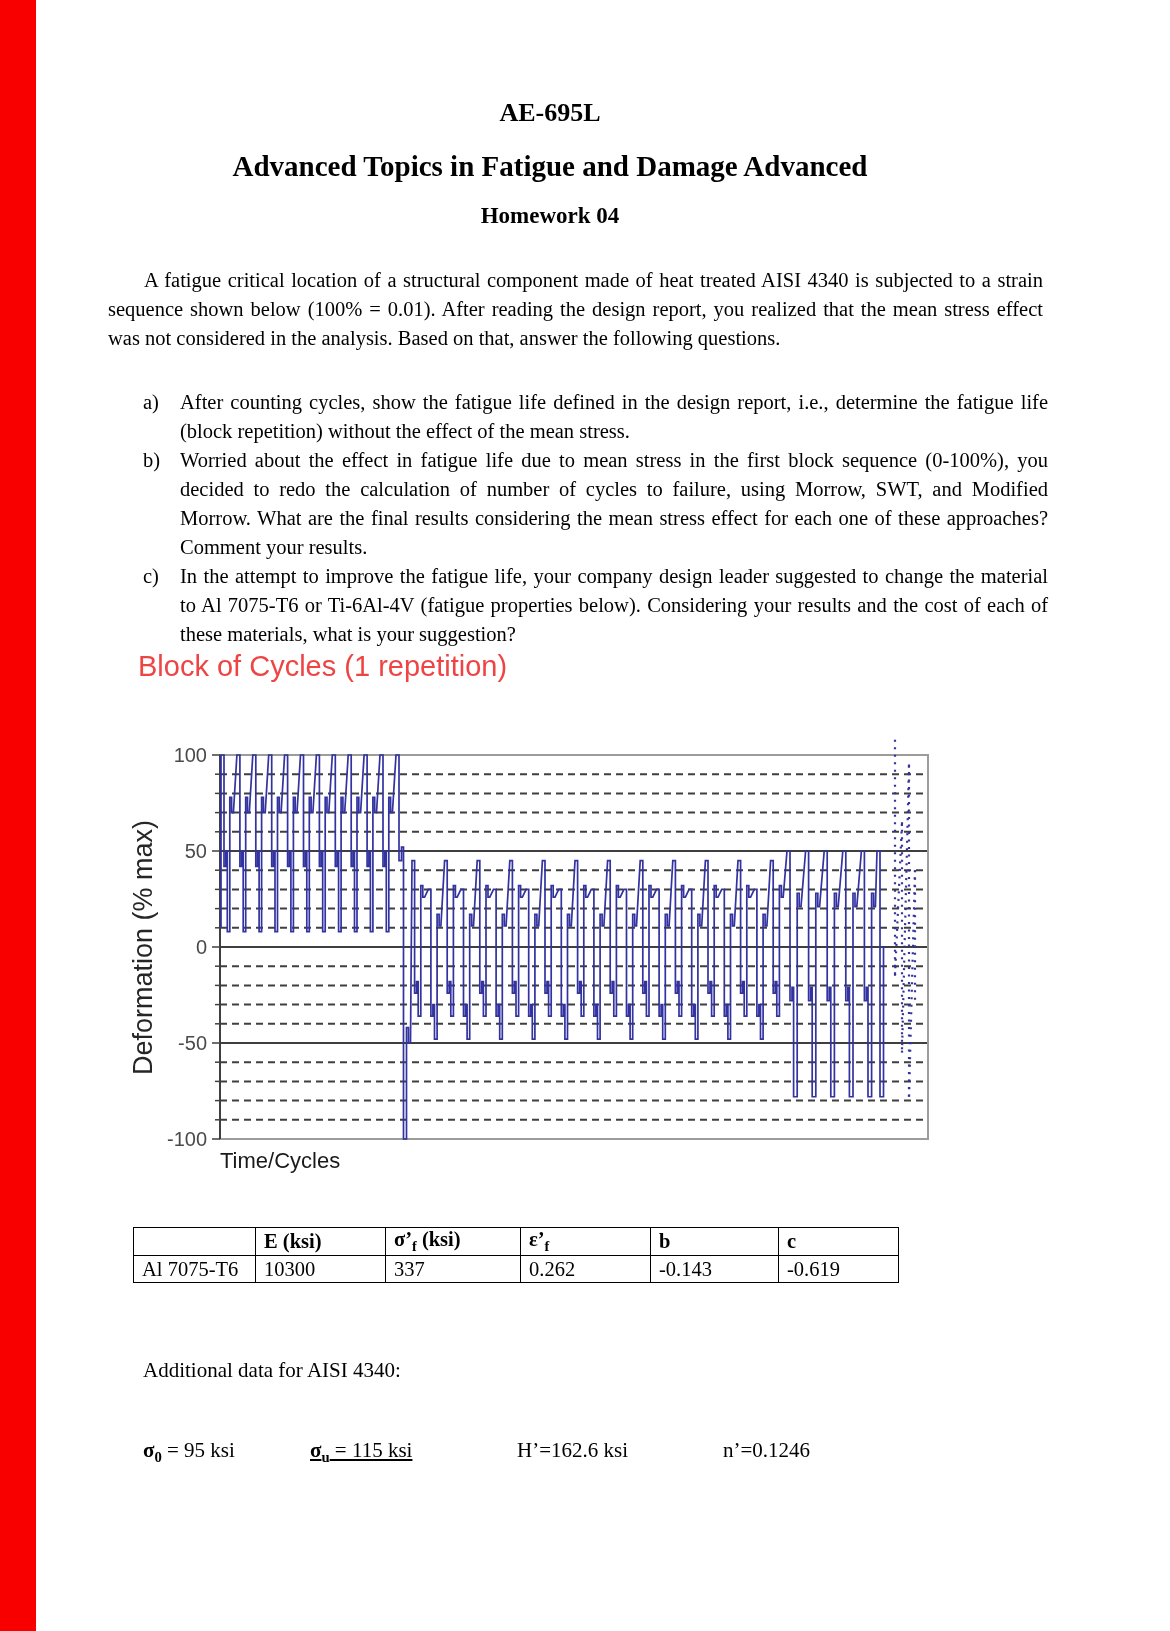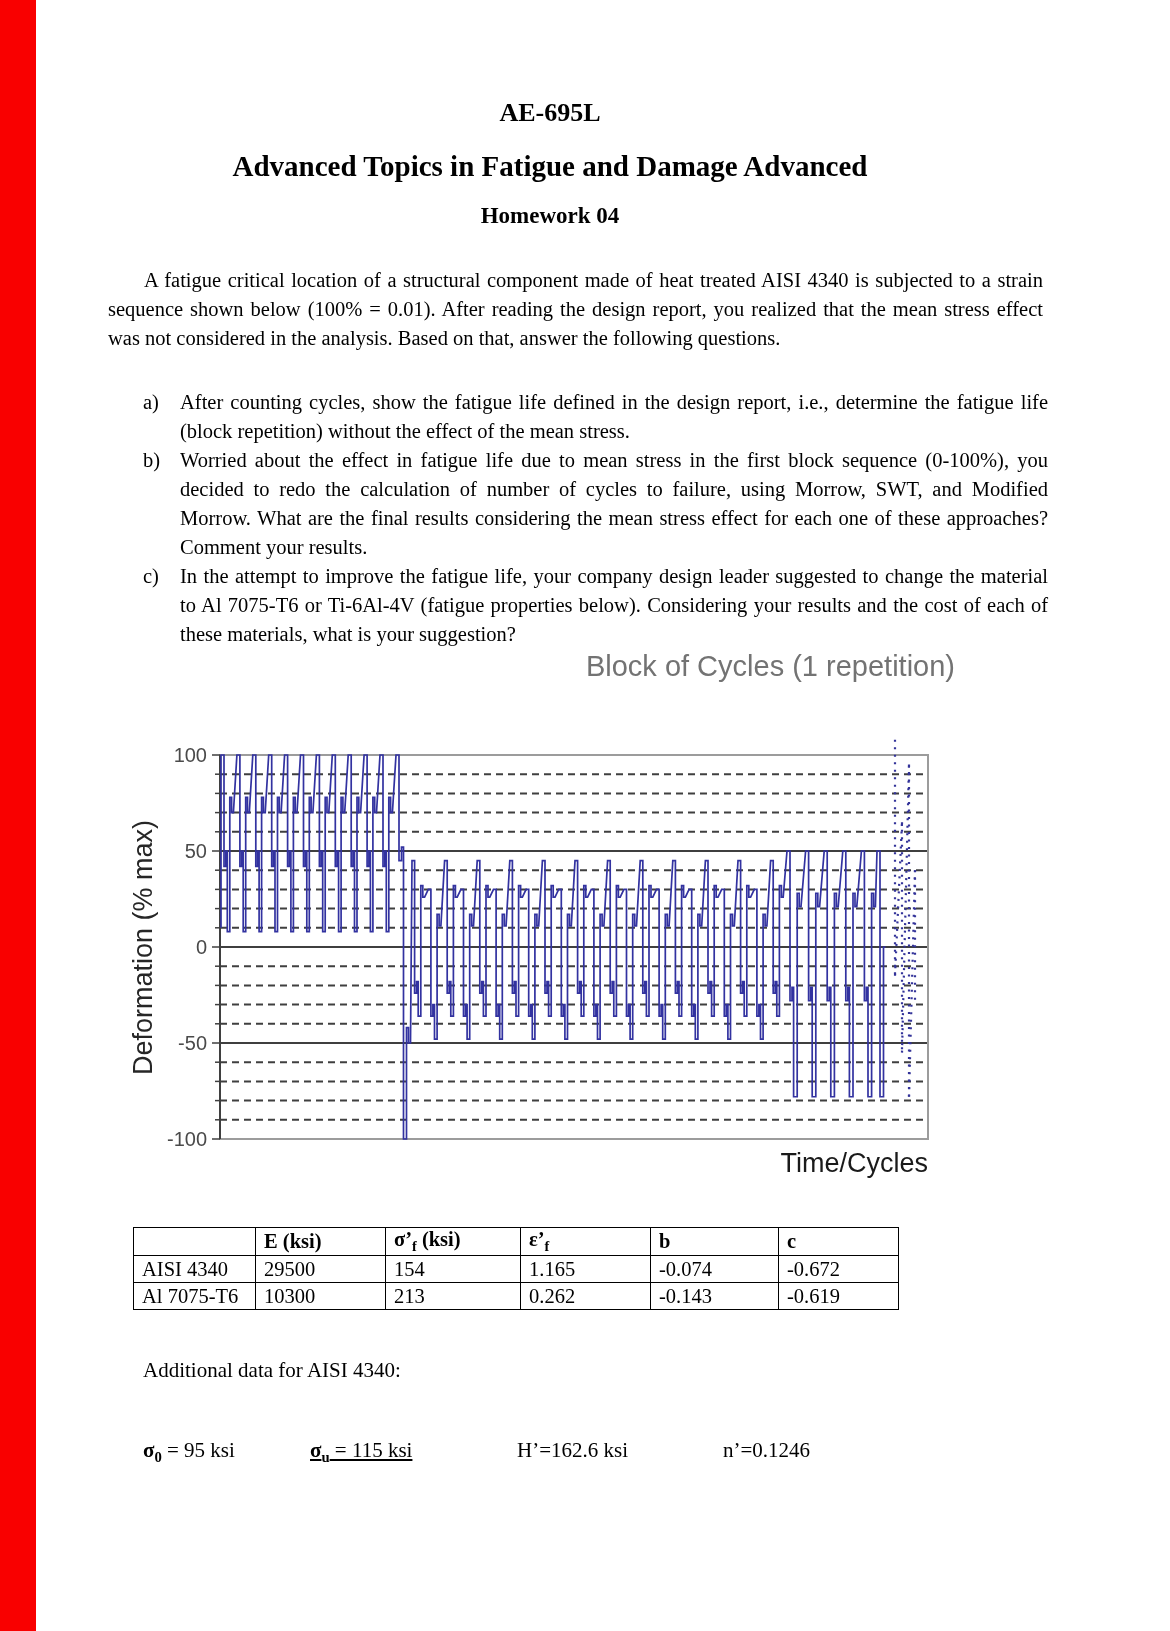--- a/index.html
+++ b/index.html
@@ -10,28 +10,28 @@
   .course{top:98px;font-size:26px;font-weight:bold;}
   .doctitle{top:150px;font-size:29px;font-weight:bold;}
   .hw{top:203px;font-size:23px;font-weight:bold;}
   .due{top:231px;font-size:19px;font-weight:bold;}
   .intro{position:absolute;left:108px;top:266px;width:935px;font-size:20.5px;line-height:29px;
          text-align:justify;text-indent:36px;}
   .qlist{position:absolute;left:143px;top:388px;width:905px;}
   .qitem{display:flex;font-size:20.5px;line-height:29px;}
   .qlabel{width:37px;flex:0 0 37px;}
   .qtext{flex:1;text-align:justify;}
-  .chart-title{position:absolute;left:145px;top:650px;width:810px;text-align:right;
-               font-family:"Liberation Sans",sans-serif;font-size:29px;color:#737373;}
+  .chart-title{position:absolute;left:138px;top:650px;width:810px;text-align:left;
+               font-family:"Liberation Sans",sans-serif;font-size:29px;color:#ef4444;}
   .plot-svg{position:absolute;left:125px;top:700px;}
   .ylab{position:absolute;left:128px;top:747px;width:38px;height:400px;
         writing-mode:vertical-rl;transform:rotate(180deg);text-align:center;
         font-family:"Liberation Sans",sans-serif;font-size:27px;color:#262626;}
-  .xlab{position:absolute;left:220px;top:1148px;width:708px;text-align:right;
-        font-family:"Liberation Sans",sans-serif;font-size:27px;color:#1a1a1a;}
+  .xlab{position:absolute;left:220px;top:1148px;width:708px;text-align:left;
+        font-family:"Liberation Sans",sans-serif;font-size:22px;color:#1a1a1a;}
   table.props{position:absolute;left:133px;top:1227px;border-collapse:collapse;
               font-size:20.5px;table-layout:fixed;}
   table.props td{border:1.5px solid #000;height:26px;padding:0 0 0 8px;vertical-align:middle;}
   table.props tr.hdr-row td{font-weight:bold;}
   .add-head{position:absolute;left:143px;top:1358px;font-size:21px;}
   .add-row{position:absolute;left:0;top:1438px;width:1170px;height:30px;font-size:21px;}
   .add-item{position:absolute;white-space:nowrap;}
   sub{font-size:70%;}
 </style>
 </head>
@@ -135,31 +135,23 @@
     <tbody>
         <tr class="hdr-row">
           <td></td>
           <td>E (ksi)</td>
           <td>σ’<sub>f</sub> (ksi)</td>
           <td>ε’<sub>f</sub></td>
           <td>b</td>
           <td>c</td>
         </tr>
         <tr>
-          <td>AISI 4340</td>
-          <td>29500</td>
-          <td>154</td>
-          <td>1.165</td>
-          <td>-0.074</td>
-          <td>-0.672</td>
-        </tr>
-        <tr>
           <td>Al 7075-T6</td>
           <td>10300</td>
-          <td>213</td>
+          <td>337</td>
           <td>0.262</td>
           <td>-0.143</td>
           <td>-0.619</td>
         </tr>
       </tbody>
   </table>
 
   <div class="add-head">Additional data for AISI 4340:</div>
   <div class="add-row">
       <span class="add-item" style="left: 143px;"><b>σ<sub>0</sub></b> = 95 ksi</span>

